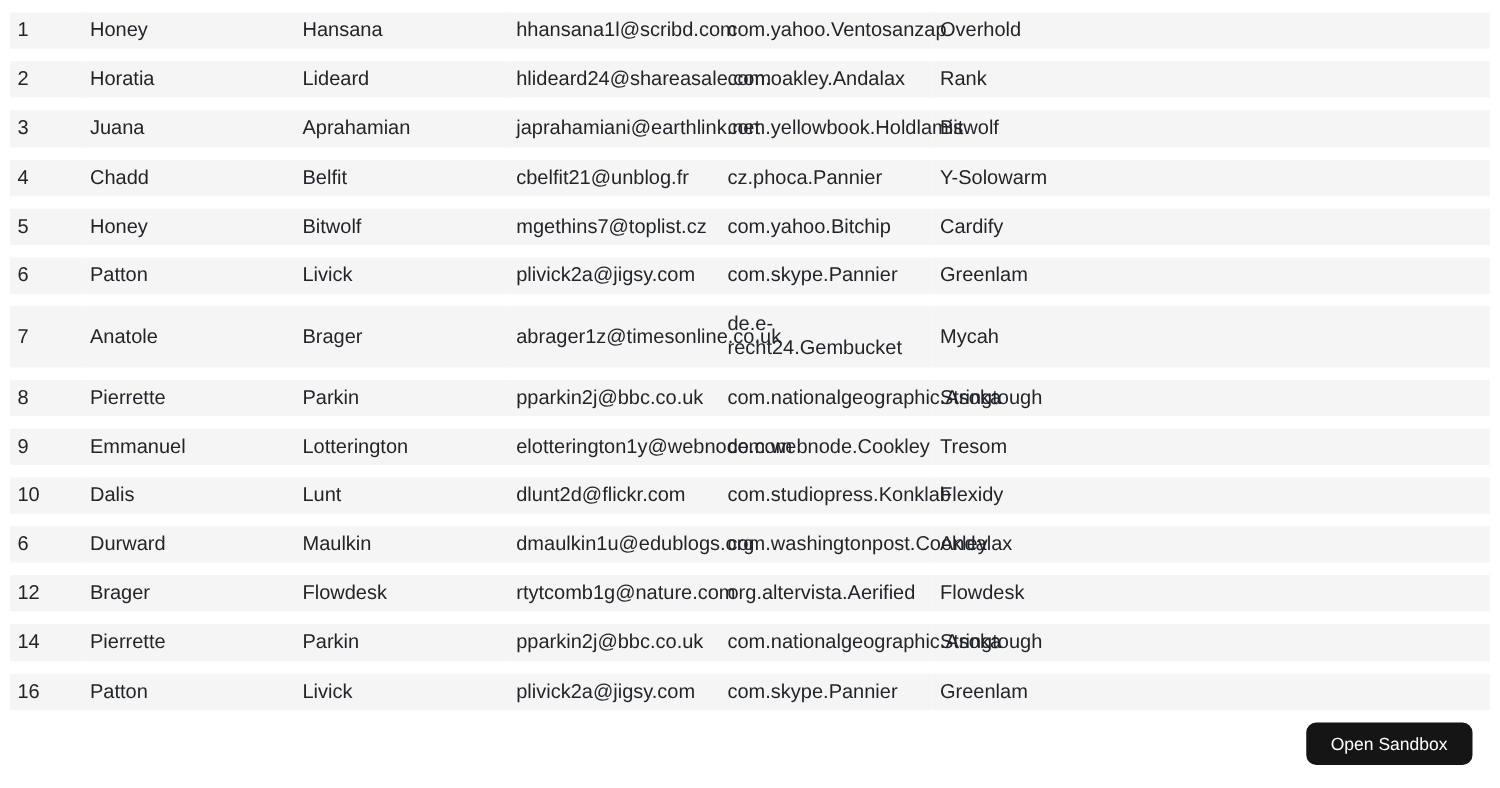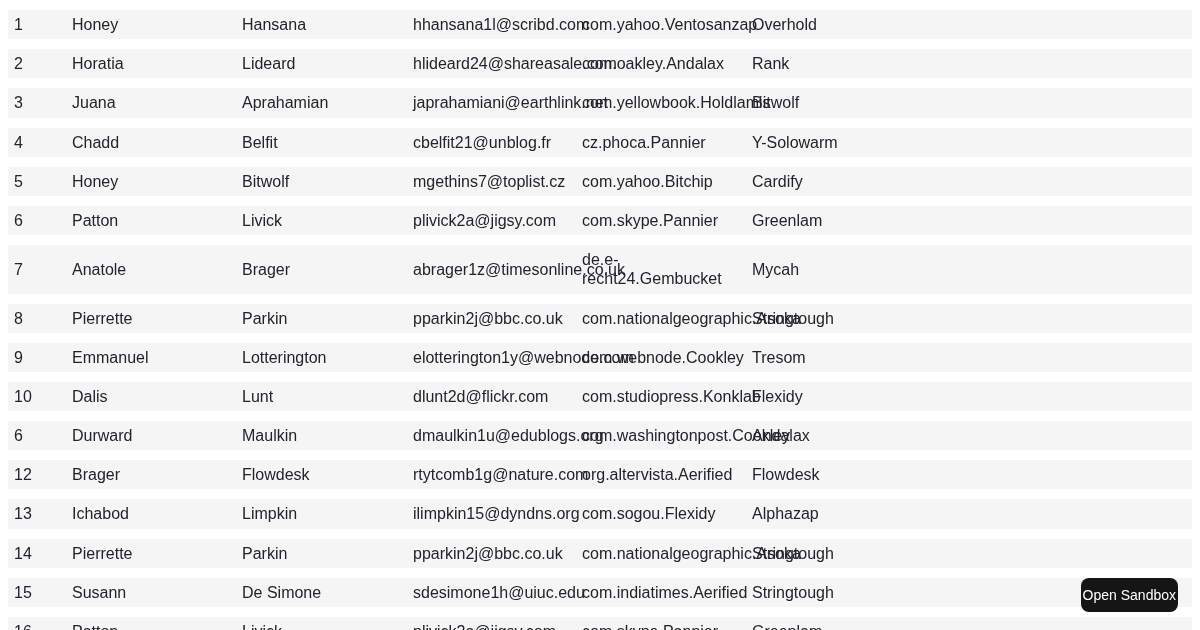--- a/index.html
+++ b/index.html
@@ -28,21 +28,21 @@
     height: 29px;
     vertical-align: middle;
     
     overflow: visible;
   }
   .sandbox-btn {
     position: absolute;
     right: 22px;
     bottom: 18px;
     height: 34px;
-    padding: 0 2px;
+    padding: 0 20px;
     background: #151515;
     color: #ffffff;
     border: none;
     border-radius: 8px;
     font-family: "Liberation Sans", sans-serif;
     font-size: 14px;
     cursor: pointer;
     white-space: nowrap;
   }
 </style>
@@ -149,41 +149,25 @@
       </tr>
       <tr>
         <td>12</td>
         <td>Brager</td>
         <td>Flowdesk</td>
         <td>rtytcomb1g@nature.com</td>
         <td>org.altervista.Aerified</td>
         <td>Flowdesk</td>
       </tr>
       <tr>
-        <td>13</td>
-        <td>Ichabod</td>
-        <td>Limpkin</td>
-        <td>ilimpkin15@dyndns.org</td>
-        <td>com.sogou.Flexidy</td>
-        <td>Alphazap</td>
-      </tr>
-      <tr>
         <td>14</td>
         <td>Pierrette</td>
         <td>Parkin</td>
         <td>pparkin2j@bbc.co.uk</td>
         <td>com.nationalgeographic.Asoka</td>
-        <td>Stringtough</td>
-      </tr>
-      <tr>
-        <td>15</td>
-        <td>Susann</td>
-        <td>De Simone</td>
-        <td>sdesimone1h@uiuc.edu</td>
-        <td>com.indiatimes.Aerified</td>
         <td>Stringtough</td>
       </tr>
       <tr>
         <td>16</td>
         <td>Patton</td>
         <td>Livick</td>
         <td>plivick2a@jigsy.com</td>
         <td>com.skype.Pannier</td>
         <td>Greenlam</td>
       </tr>

